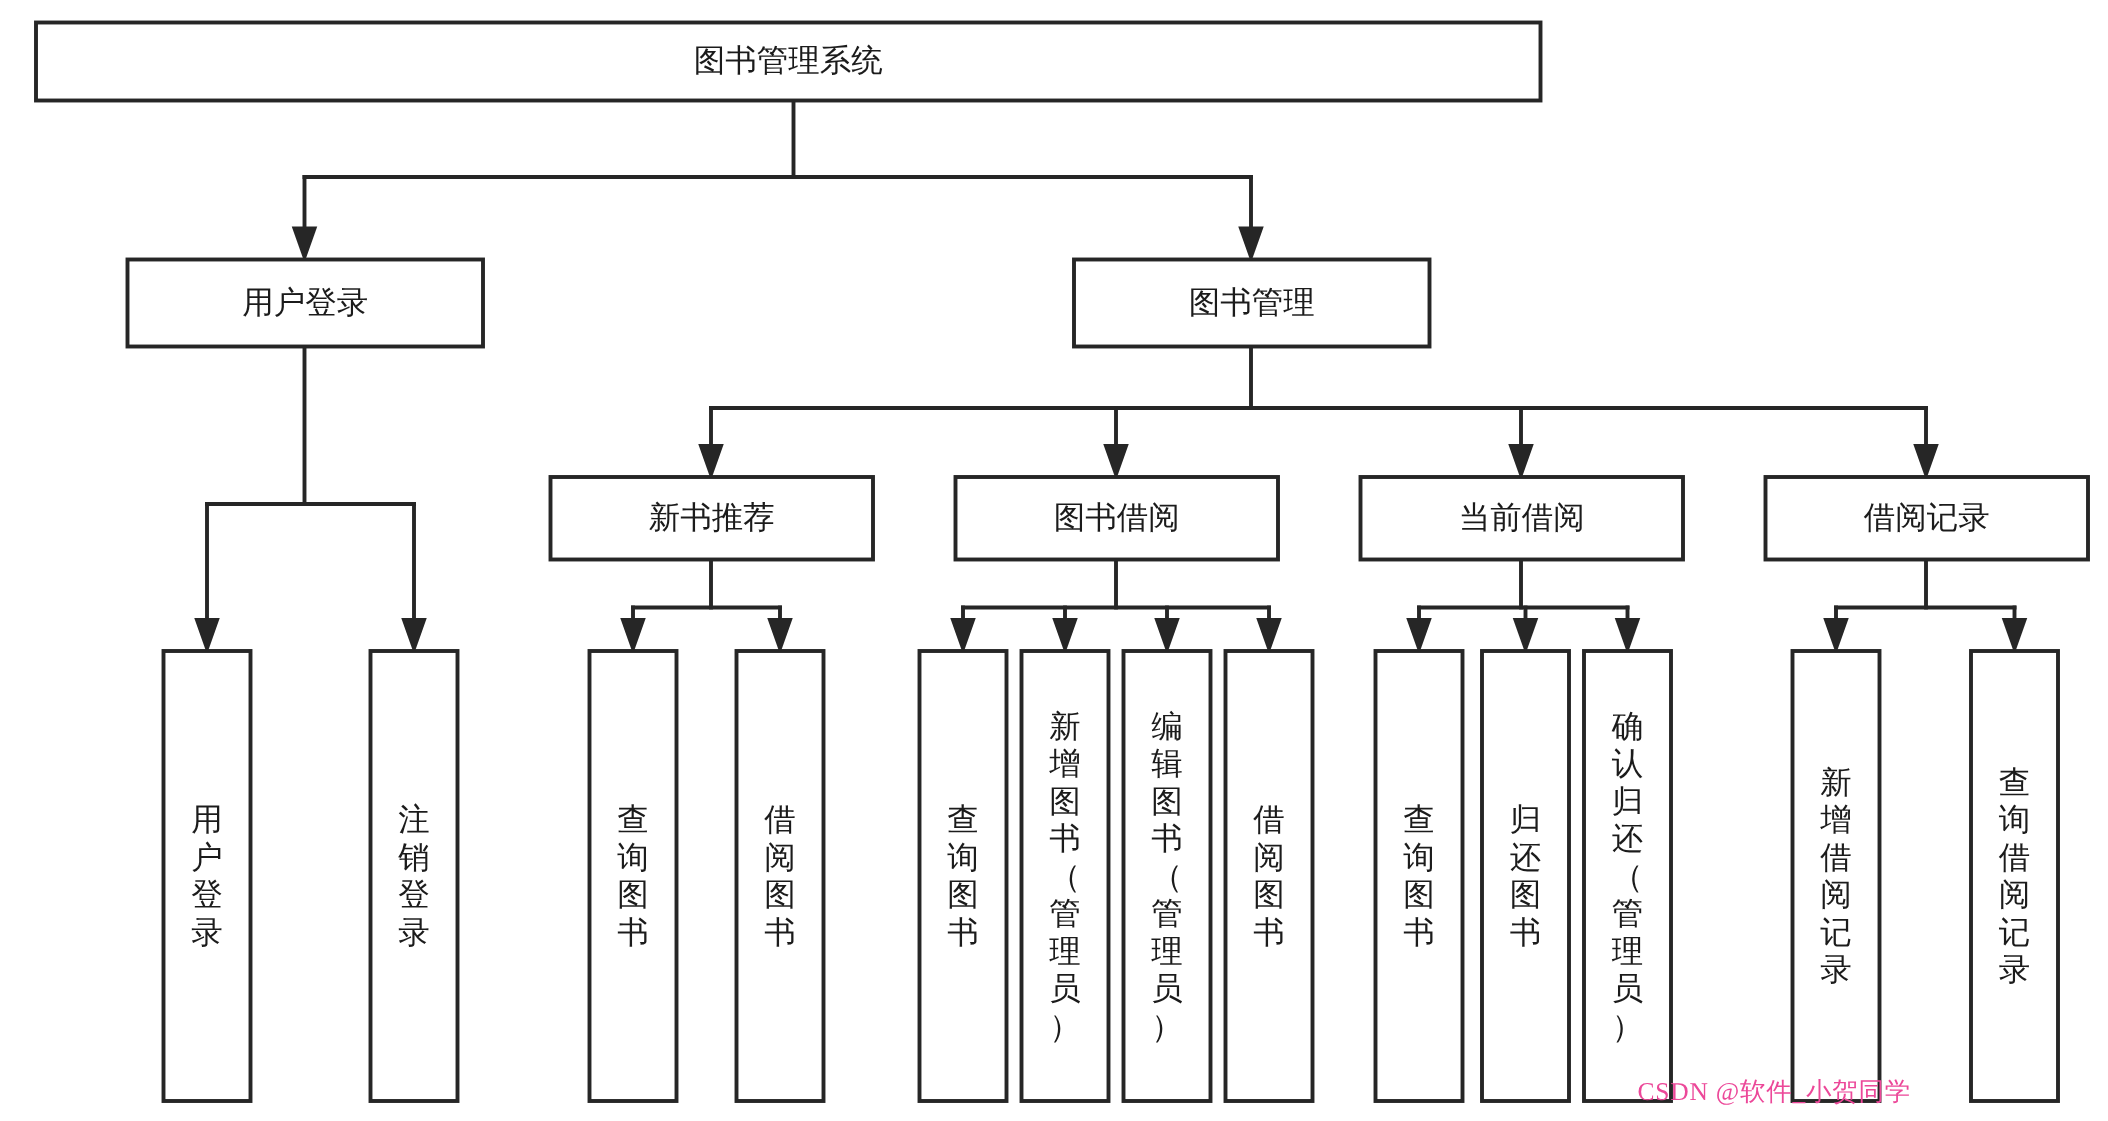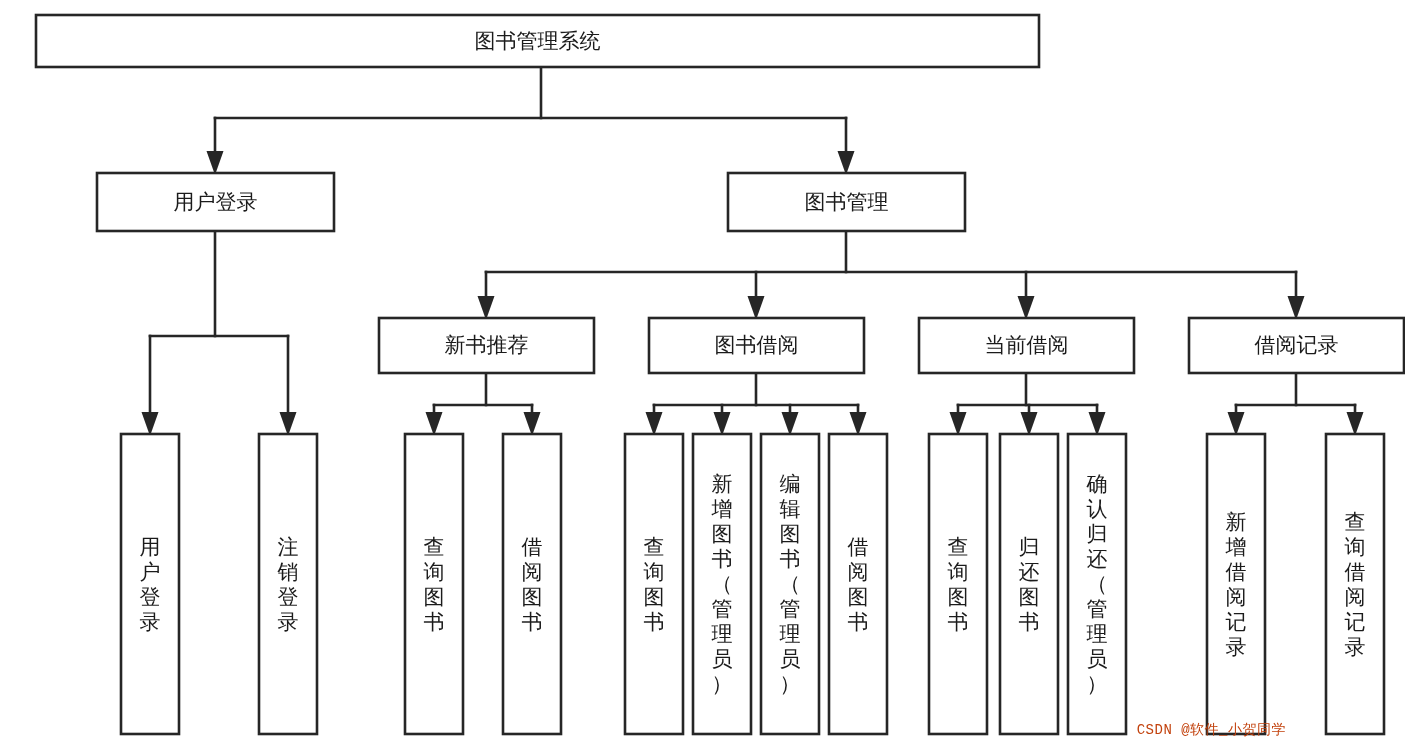--- a/index.html
+++ b/index.html
@@ -9,21 +9,21 @@
   }
   body {
     width: 1405px;
     height: 747px;
     position: relative;
     overflow: hidden;
     font-family: "Liberation Sans", "DejaVu Sans", sans-serif;
   }
   #diagram-root {
     position: absolute;
-    left: 16px;
+    left: 4px;
     top: 0;
     width: 1282px;
     height: 747px;
   }
   svg#chart {
     display: block;
     width: 1405px;
     height: 747px;
   }
   .node-box {
@@ -51,23 +51,23 @@
   .node-label-v {
     font-family: "Liberation Sans", "DejaVu Sans", sans-serif;
     font-size: 21px;
     fill: #1b1b1b;
     text-anchor: middle;
   }
   .watermark {
     position: absolute;
     right: 12px;
     bottom: 8px;
-    font-family: Liberation Mono, monospace;
-    font-size: 14px;
-    color: #c2410c;
+    font-family: Liberation Serif, serif;
+    font-size: 17px;
+    color: #ec4899;
     letter-spacing: 0.5px;
     white-space: nowrap;
     user-select: none;
   }
 </style>
 </head>
 <body>
 
 <div id="diagram-root">
   <svg id="chart" viewBox="0 0 1405 747">

